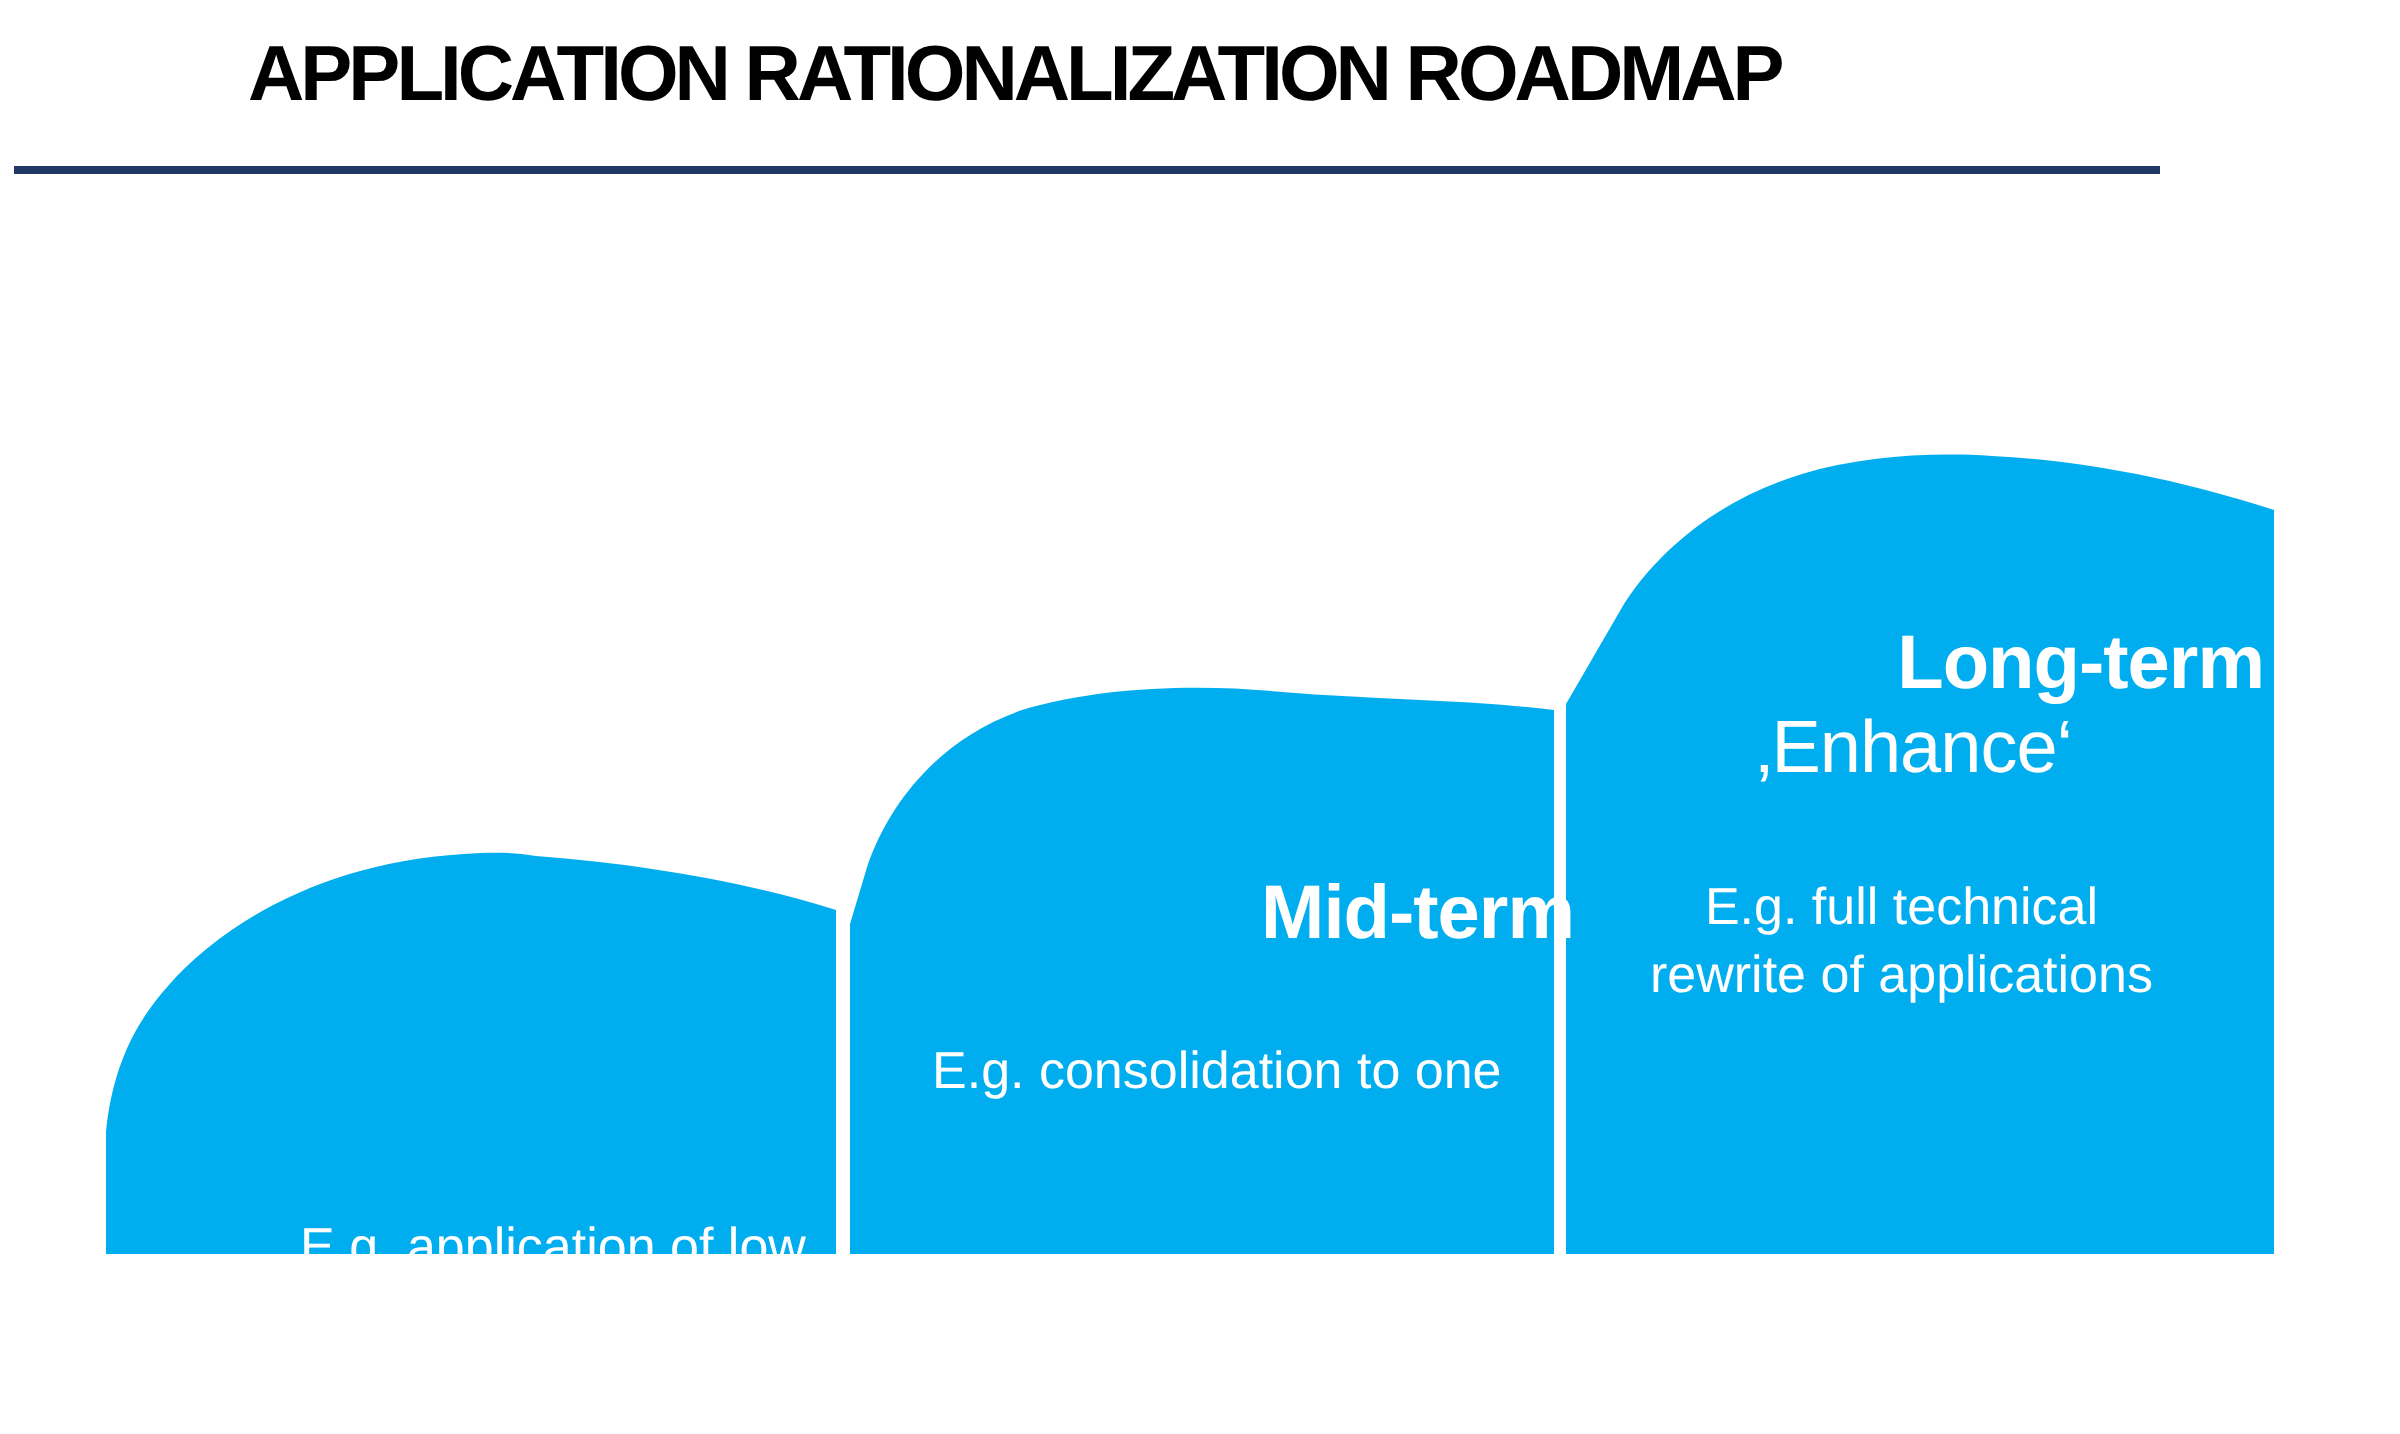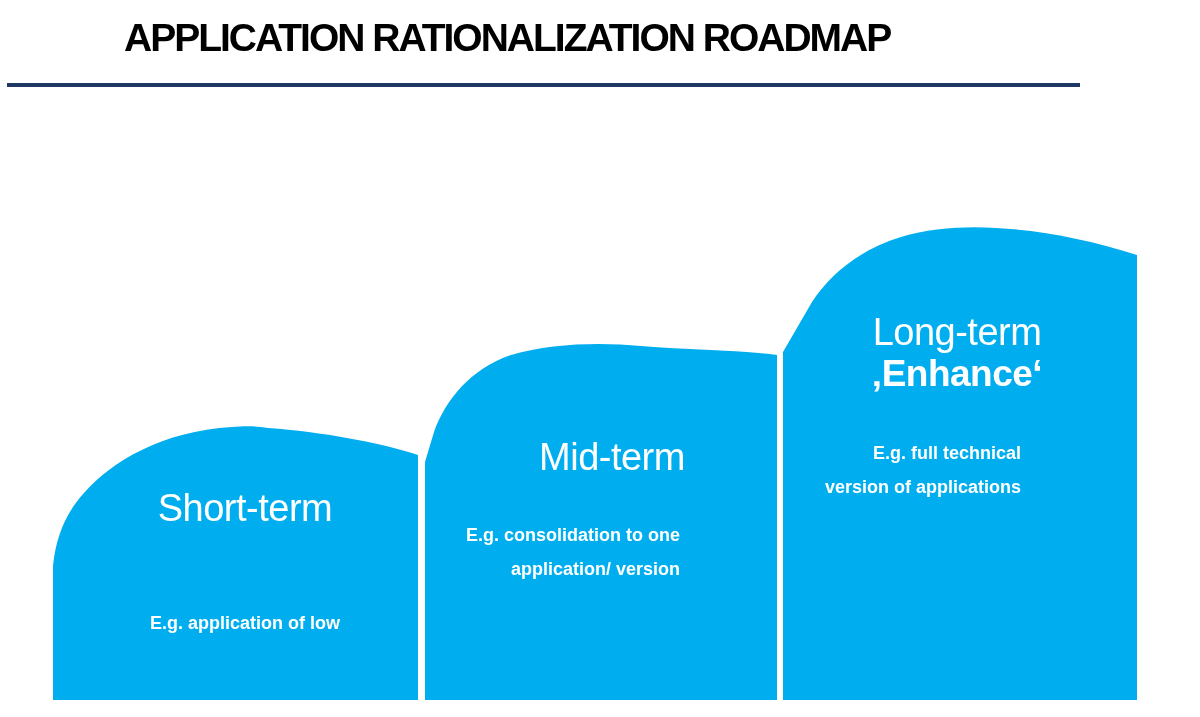--- a/index.html
+++ b/index.html
@@ -3,21 +3,21 @@
 <meta charset="utf-8">
 <style>
   html, body {
     margin: 0;
     padding: 0;
     background: #ffffff;
   }
   .page {
     position: relative;
     width: 1200px;
-    height: 717px;
+    height: 627px;
     overflow: hidden;
     background: var(--bg-color, #ffffff);
     font-family: "Liberation Sans", sans-serif;
   }
   .title {
     position: absolute;
     left: 124px;
     top: 18px;
     font-size: 39px;
     line-height: 1;
@@ -48,36 +48,37 @@
     position: absolute;
     color: var(--text-color, #ffffff);
   }
   .heading-block {
     text-align: center;
     width: 350px;
   }
   .heading {
     font-size: 38px;
     line-height: 42px;
+    font-weight: bold;
+    letter-spacing: -0.5px;
+    white-space: nowrap;
+    text-align: right;
+  }
+  .subheading {
+    font-size: 37px;
+    line-height: 42px;
     font-weight: normal;
     letter-spacing: -0.5px;
     white-space: nowrap;
   }
-  .subheading {
-    font-size: 37px;
-    line-height: 42px;
-    font-weight: bold;
-    letter-spacing: -0.5px;
-    white-space: nowrap;
-  }
   .desc {
-    font-size: 18px;
+    font-size: 26px;
     line-height: 34px;
-    font-weight: bold;
-    text-align: right;
+    font-weight: normal;
+    text-align: center;
     white-space: nowrap;
   }
   
   .stage1-heading { left: 70px;  top: 487px; }
   .stage1-desc    { left: 150px; top: 606px; }
   .stage2-heading { left: 437px; top: 396px; margin-top: 40px; }
   .stage2-desc    { left: 466px; top: 518px; }
   .stage3-heading { left: 782px; top: 311px; }
   .stage3-desc    { left: 825px; top: 436px; }
 </style>
@@ -93,36 +94,34 @@
   <svg class="hills" viewBox="0 0 1200 717" xmlns="http://www.w3.org/2000/svg">
     <path d="M53,700 L53,566 C56,536 66,513 84,493 C111,462 162,431 232,427
              C246,426 256,426 268,428 C322,432 378,442 418,455 L418,700 Z"></path>
     <path d="M425,700 L425,462 L434,432 C446,399 471,369 511,355
              C551,343 601,342 641,346 C691,350 737,350 777,355 L777,700 Z"></path>
     <path d="M783,700 L783,352 L812,302 C830,274 861,249 901,237
              C931,228 966,226 996,228 C1041,230 1091,240 1137,255 L1137,700 Z"></path>
   </svg>
 
   <div class="stage-text heading-block stage1-heading">
-    <div class="heading">Short-term</div>
   </div>
   <div class="stage-text desc stage1-desc">
     <div>E.g. application of low</div>
   </div>
 
   <div class="stage-text heading-block stage2-heading">
     <div class="heading">Mid-term</div>
   </div>
   <div class="stage-text desc stage2-desc">
     <div>E.g. consolidation to one</div>
-    <div>application/ version</div>
   </div>
 
   <div class="stage-text heading-block stage3-heading">
     <div class="heading">Long-term</div>
     <div class="subheading">‚Enhance‘</div>
   </div>
   <div class="stage-text desc stage3-desc">
     <div>E.g. full technical</div>
-    <div>version of applications</div>
+    <div>rewrite of applications</div>
   </div>
 
 </div>
 
 </body></html>

